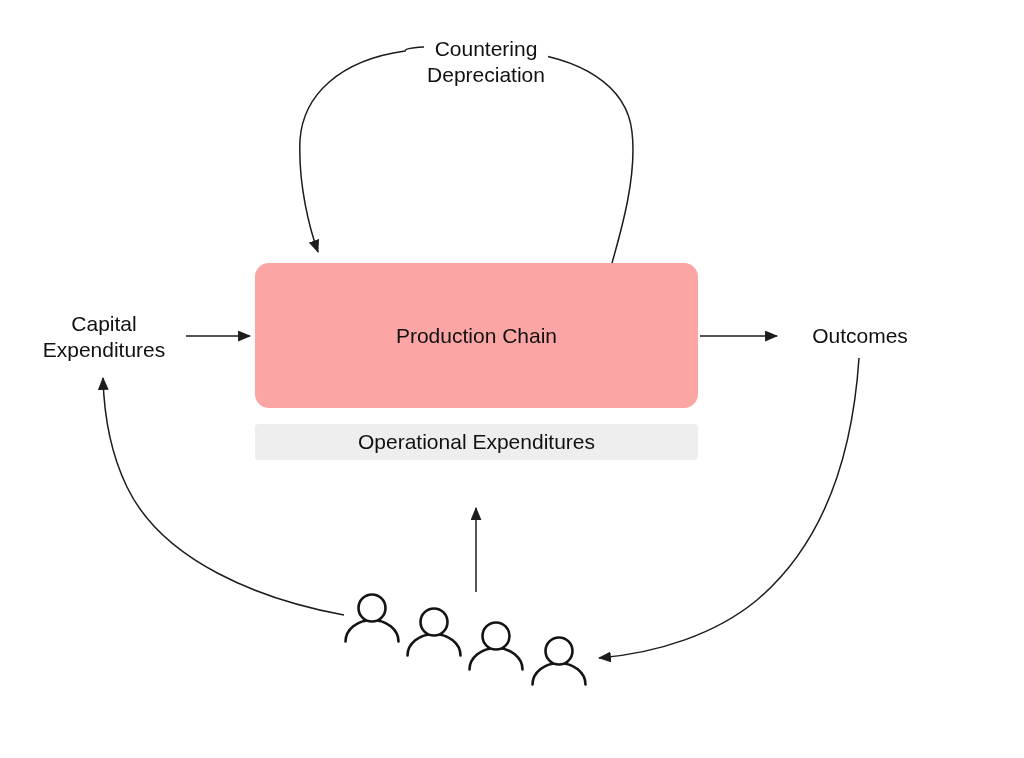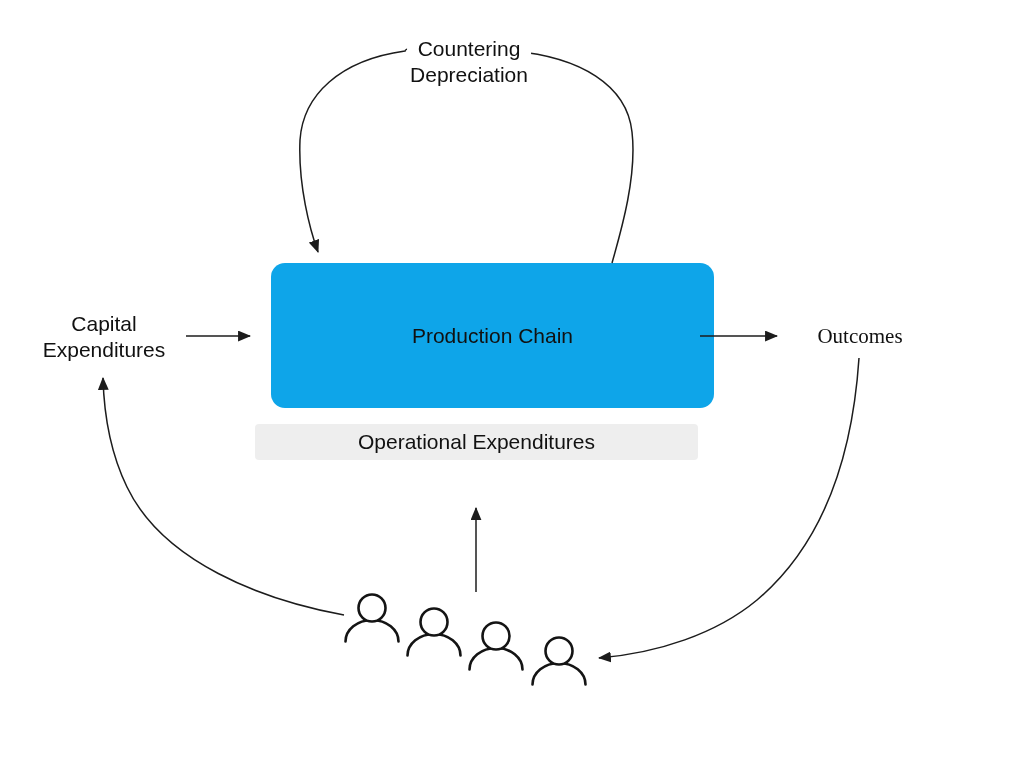--- a/index.html
+++ b/index.html
@@ -19,23 +19,22 @@
   .node-box {
     position: absolute;
     display: flex;
     align-items: center;
     justify-content: center;
     box-sizing: border-box;
   }
   .production-box {
     left: 255px; top: 263px;
     width: 443px; height: 145px;
-    background: #0ea5e9;
+    background: #fca5a5;
     border-radius: 14px;
-    margin-left: 16px;
   }
   .opex-bar {
     left: 255px; top: 424px;
     width: 443px; height: 36px;
     background: #eeeeee;
     border-radius: 4px;
   }
   .lbl {
     position: absolute;
     transform: translate(-50%, -50%);
@@ -44,26 +43,26 @@
     color: #111111;
     text-align: center;
     white-space: pre-line;
   }
   .node-box .lbl-inner {
     font-size: 21px;
     color: #111111;
     text-align: center;
   }
   .lbl-countering {
-    left: 469px; top: 62px;
+    left: 486px; top: 62px;
     background: #ffffff;
     padding: 0 3px;
   }
   .lbl-capex  { left: 104px; top: 337px; text-align: center; }
-  .lbl-outcomes { left: 860px; top: 336px; font-family: Liberation Serif, serif; }
+  .lbl-outcomes { left: 860px; top: 336px; }
   .lbl-stakeholders { left: 474px; top: 714px; }
   .edge {
     fill: none;
     stroke: #1c1c1c;
     stroke-width: 1.5;
   }
   .person-shoulders {
     fill: none;
     stroke: #141414;
     stroke-width: 2.6;

